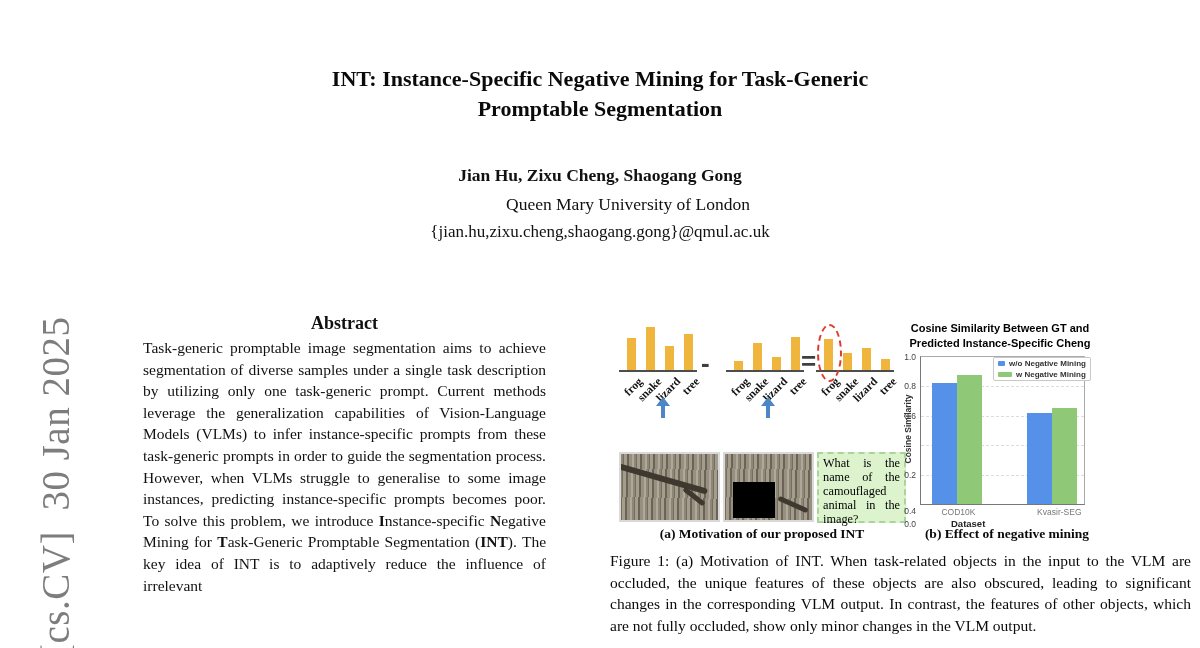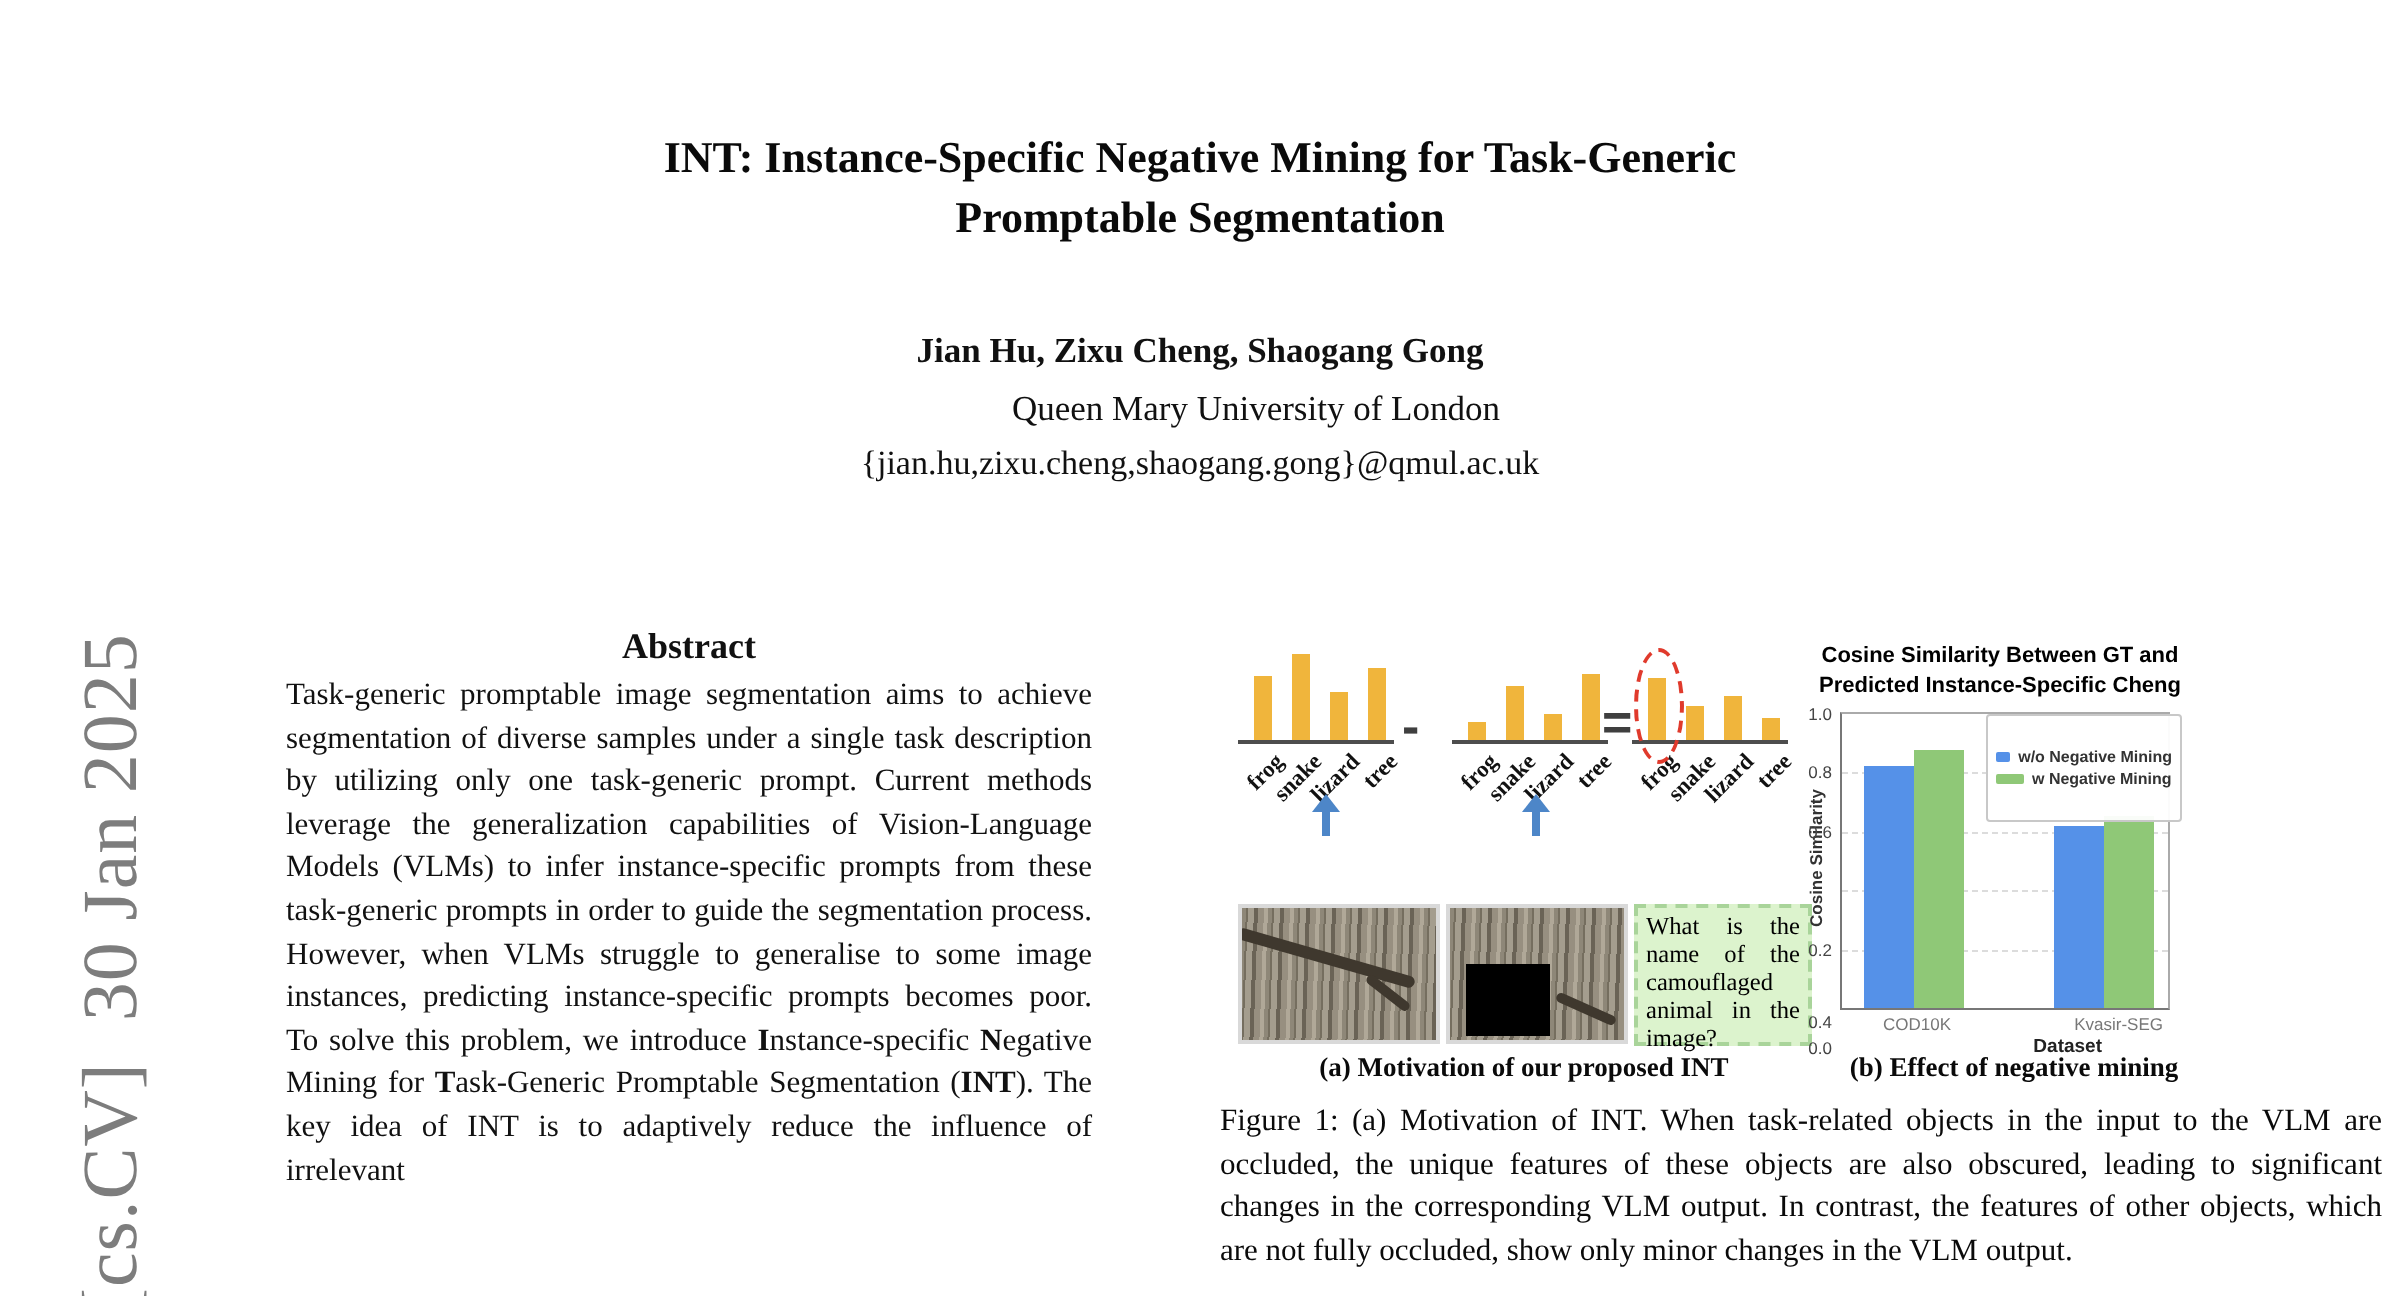--- a/index.html
+++ b/index.html
@@ -46,22 +46,22 @@
 
   
   .btitle { position:absolute; left:900px; width:200px; text-align:center; font-family:"Liberation Sans",sans-serif; font-weight:bold; font-size:11px; color:#000; }
   .ylab   { position:absolute; left:860px; top:424px; width:96px; text-align:center; transform:rotate(-90deg);
             font-family:"Liberation Sans",sans-serif; font-weight:bold; font-size:8.5px; color:#333; }
   .bplot  { position:absolute; left:920px; top:356px; width:163px; height:147px; border:1px solid #aaa; border-bottom:1px solid #777; border-left:1px solid #777; background:#fff; }
   .grid   { position:absolute; left:0; right:0; height:0; border-top:1px dashed #dcdcdc; }
   .bbar   { position:absolute; bottom:0; width:25px; }
   .ytick  { position:absolute; left:892px; width:24px; text-align:right; font-family:"Liberation Sans",sans-serif; font-size:8.5px; color:#444; }
   .xtick  { position:absolute; top:507px; width:60px; text-align:center; font-family:"Liberation Sans",sans-serif; font-size:8.5px; color:#777; }
-  .xlab   { position:absolute; left:951px; top:518px; width:100px; text-align:right; font-family:"Liberation Sans",sans-serif; font-weight:bold; font-size:9.5px; color:#222; }
-  .legend { position:absolute; left:993px; top:357px; width:88px; border:1px solid #c8c8c8; border-radius:2px; background:rgba(255,255,255,.95); padding:15px 4px; }
+  .xlab   { position:absolute; left:951px; top:518px; width:100px; text-align:left; font-family:"Liberation Sans",sans-serif; font-weight:bold; font-size:9.5px; color:#222; }
+  .legend { position:absolute; left:993px; top:357px; width:88px; border:1px solid #c8c8c8; border-radius:2px; background:rgba(255,255,255,.95); padding:0 4px; }
   .lrow   { display:flex; align-items:center; gap:4px; height:11px; }
   .lchip  { width:14px; height:5px; border-radius:1px; }
   .ltext  { font-family:"Liberation Sans",sans-serif; font-weight:bold; font-size:8px; color:#333; white-space:nowrap; }
 
   
   .figcap { position:absolute; left:610px; top:550px; width:581px; font-size:15.5px; line-height:21.7px; text-align:justify; color:#0a0a0a; }
 </style>
 </head>
 <body>
 

